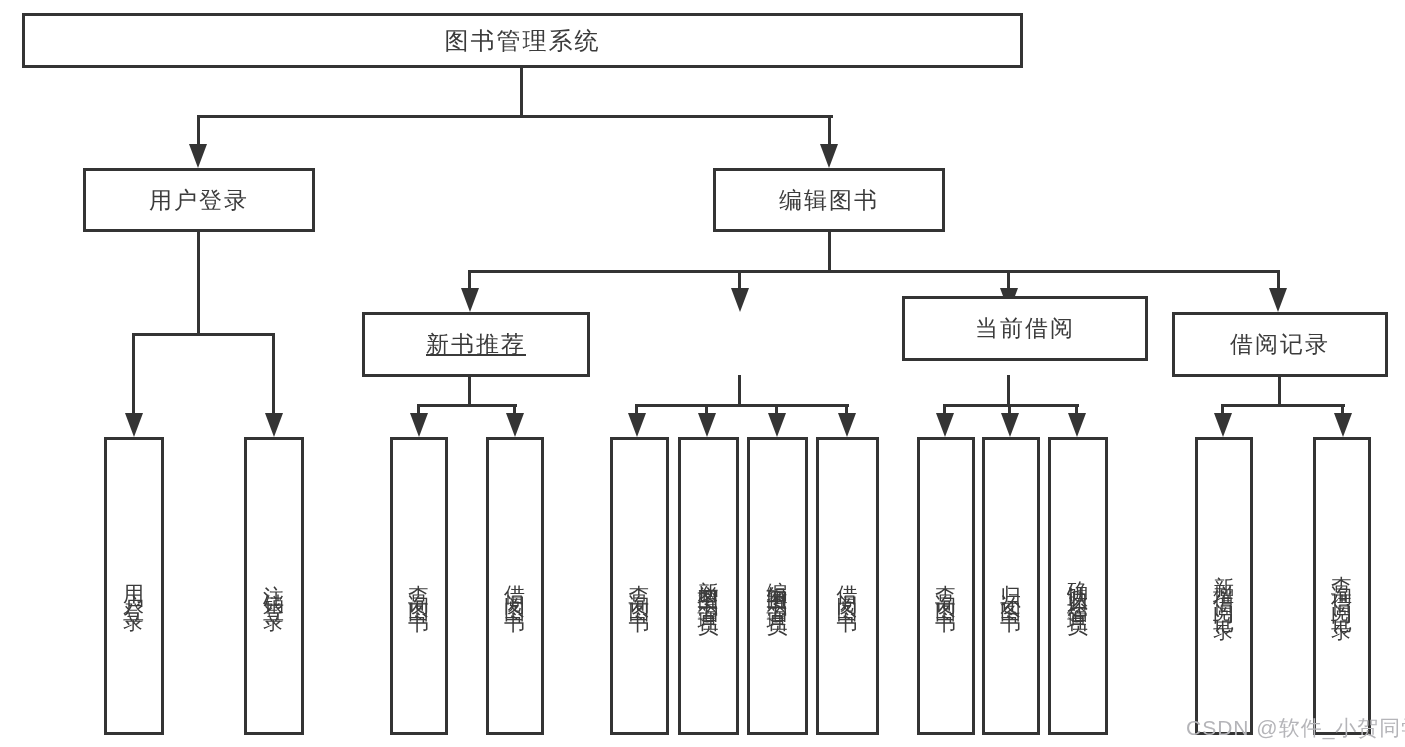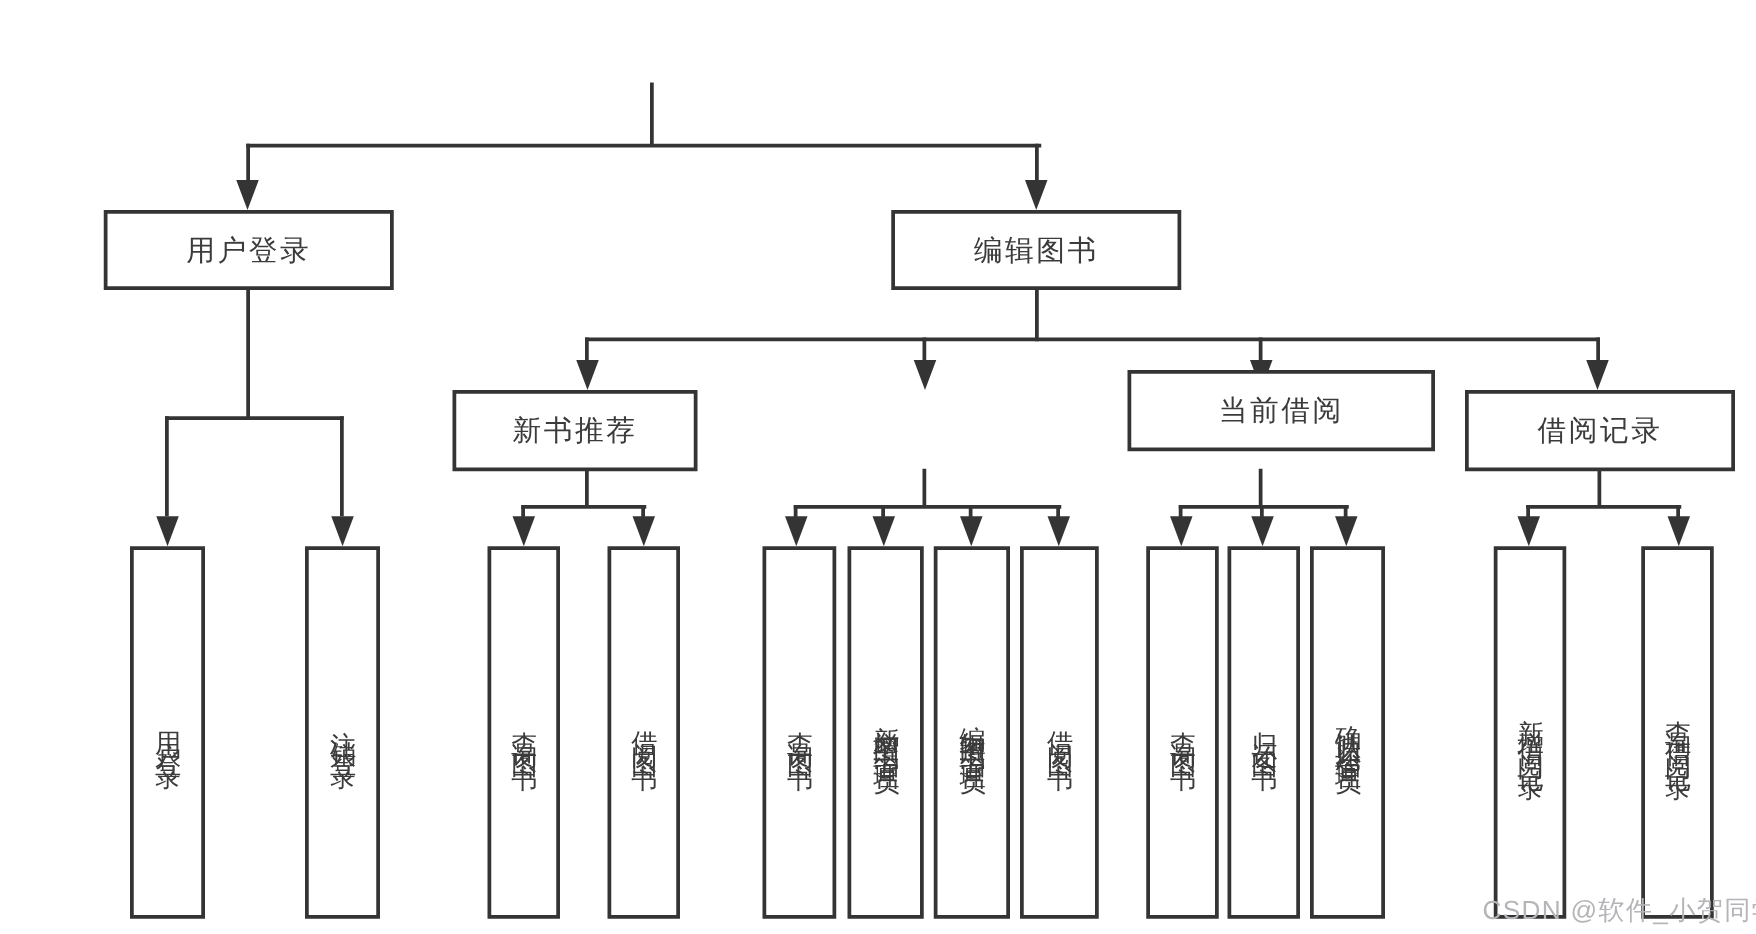--- a/index.html
+++ b/index.html
@@ -57,20 +57,23 @@
     letter-spacing:1px;
     color:var(--watermark);
     white-space:nowrap;
   }
 </style>
 </head>
 <body>
 
 <div class="stage">
 
+  <div class="box root" style="left:22px;top:13px;width:1001px;height:55px;">
+    <span class="hlabel">图书管理系统</span>
+  </div>
 
   <div class="vl" style="left:520px;top:66px;height:51px;"></div>
   <div class="hl" style="left:197px;top:115px;width:636px;"></div>
   <div class="vl" style="left:197px;top:115px;height:31px;"></div>
   <div class="arw" style="left:189px;top:144px;"></div>
   <div class="vl" style="left:828px;top:115px;height:31px;"></div>
   <div class="arw" style="left:820px;top:144px;"></div>
 
   <div class="box" style="left:83px;top:168px;width:232px;height:64px;">
     <span class="hlabel">用户登录</span>
@@ -90,21 +93,21 @@
   <div class="hl" style="left:468px;top:270px;width:812px;"></div>
   <div class="vl" style="left:468px;top:270px;height:20px;"></div>
   <div class="arw" style="left:461px;top:288px;"></div>
   <div class="vl" style="left:738px;top:270px;height:20px;"></div>
   <div class="arw" style="left:731px;top:288px;"></div>
   <div class="vl" style="left:1007px;top:270px;height:20px;"></div>
   <div class="arw" style="left:1000px;top:288px;"></div>
   <div class="vl" style="left:1277px;top:270px;height:20px;"></div>
   <div class="arw" style="left:1269px;top:288px;"></div>
 
-  <div class="box" style="left:362px;top:312px;width:196px;height:65px;">
+  <div class="box" style="left:362px;top:312px;width:228px;height:65px;text-decoration:underline;">
     <span class="hlabel">新书推荐</span>
   </div>
   <div class="box" style="left:902px;top:296px;width:246px;height:65px;">
     <span class="hlabel">当前借阅</span>
   </div>
   <div class="box" style="left:1172px;top:312px;width:216px;height:65px;text-align:right;">
     <span class="hlabel">借阅记录</span>
   </div>
 
   <div class="vl" style="left:468px;top:375px;height:31px;"></div>

